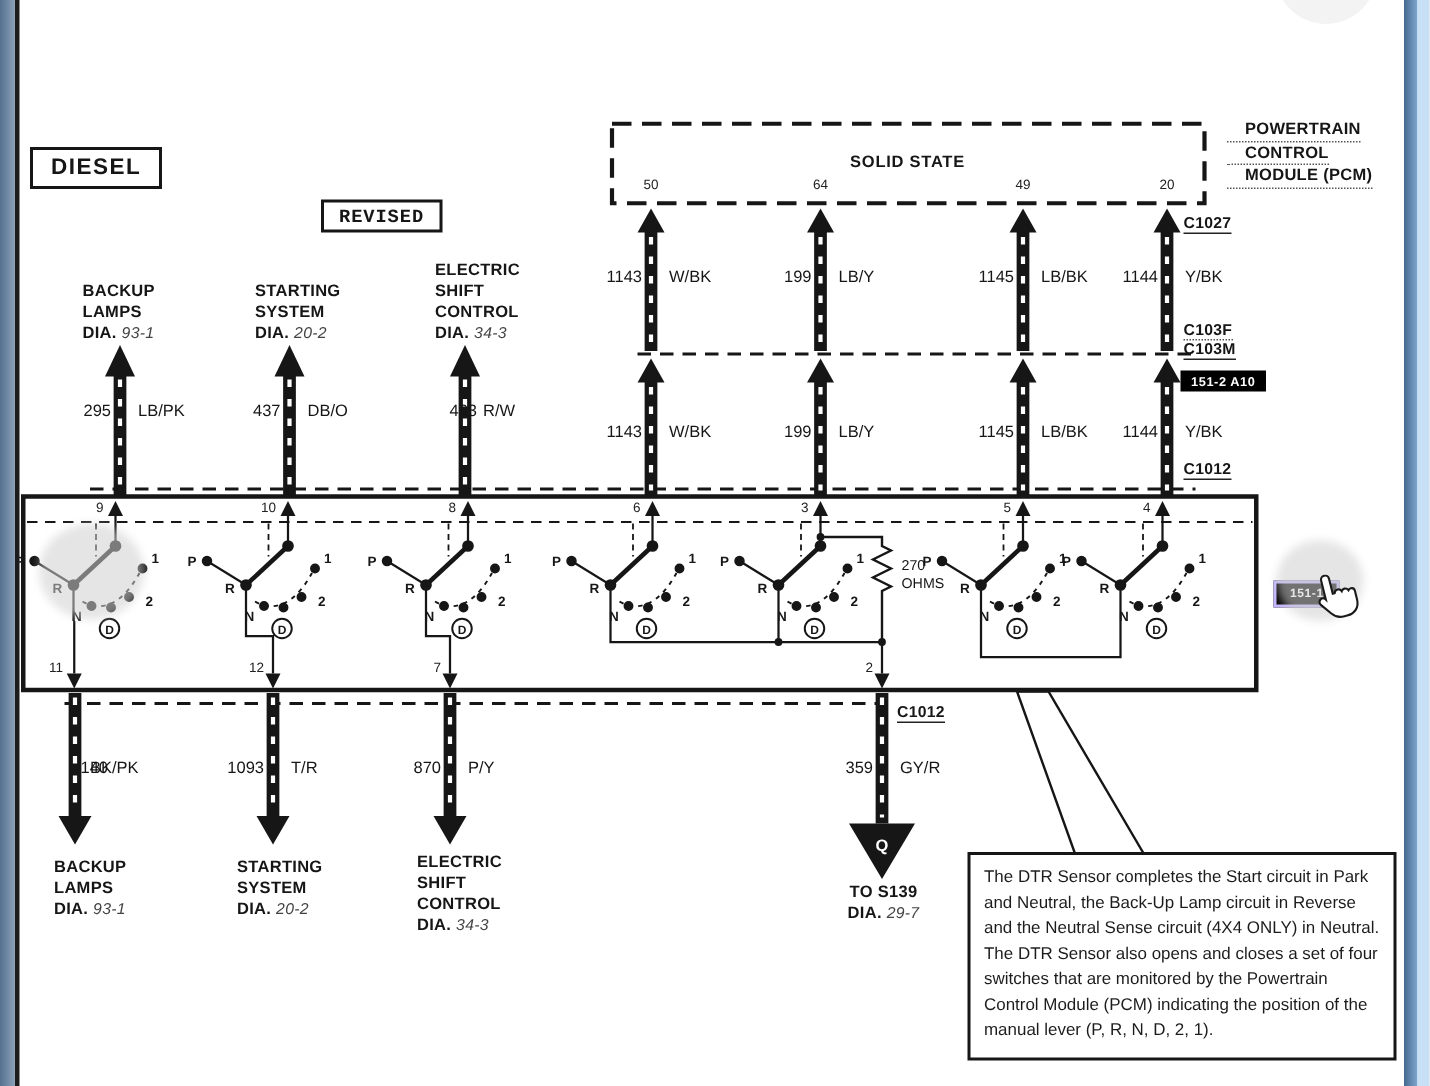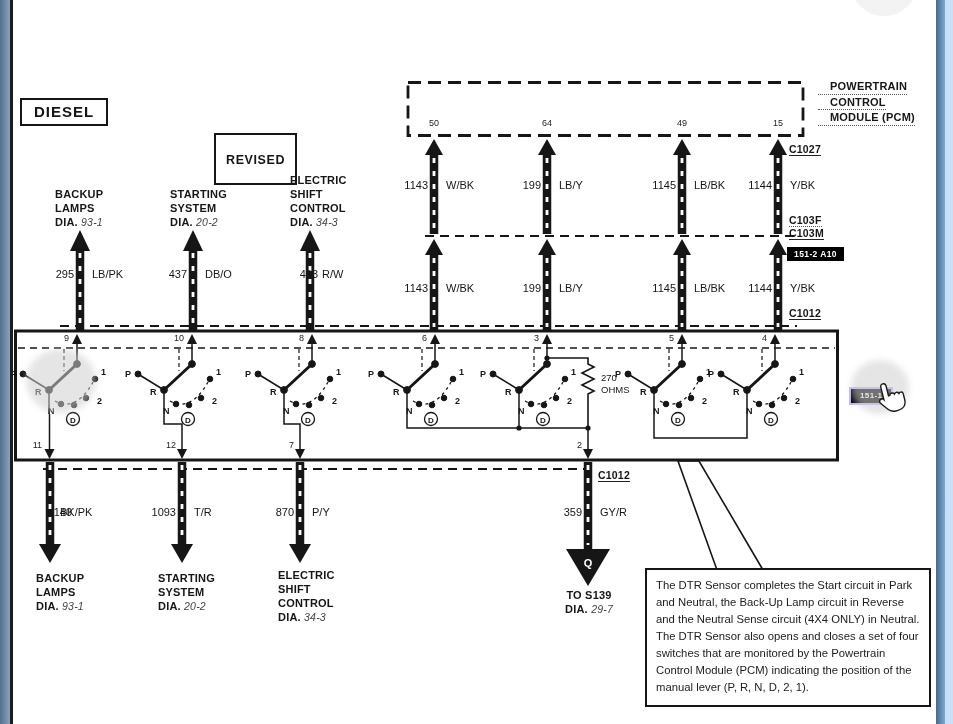--- a/index.html
+++ b/index.html
@@ -204,29 +204,30 @@
       <path d="M177,449 L187,449 L182,459 Z" stroke="none"></path>
       <path d="M295,449 L305,449 L300,459 Z" stroke="none"></path>
       <path d="M583,449 L593,449 L588,459 Z" stroke="none"></path>
     </g>
   </svg>
 
   <div class="abs txt boxed" style="left:20px;top:61px;padding:3px 12px;border-width:2.5px;margin-top:37px;">
     <span style="font-weight:bold;font-size:15px;letter-spacing:1px;">DIESEL</span>
   </div>
 
-  <div class="abs txt boxed" style="left:214px;top:133px;padding:15px 10px;">
+  <div class="abs txt boxed" style="left:214px;top:133px;padding:0 10px;font-family:Liberation Mono, monospace;">
     <span style="font-weight:bold;font-size:12.5px;letter-spacing:.6px;">REVISED</span>
   </div>
 
+  <div class="abs txt lbl center" style="left:408px;top:101px;width:394px;letter-spacing:.5px;">SOLID STATE</div>
 
   <div class="abs txt pin center" style="left:419px;top:118px;width:30px;">50</div>
   <div class="abs txt pin center" style="left:532px;top:118px;width:30px;">64</div>
   <div class="abs txt pin center" style="left:667px;top:118px;width:30px;">49</div>
-  <div class="abs txt pin center" style="left:763px;top:118px;width:30px;">15</div>
+  <div class="abs txt pin center" style="left:763px;top:118px;width:30px;">20</div>
 
   <div class="abs txt lbl" style="left:818px;top:80px;line-height:13.5px;">
     <span class="u dlnk">POWERTRAIN</span><br>
     <span class="u dlnk">CONTROL</span><br>
     <span class="u dlnk">MODULE (PCM)</span>
   </div>
   <div class="abs txt lbl" style="left:789px;top:142px;font-size:10.5px;">
     <span class="lnk">C1027</span>
   </div>
 

